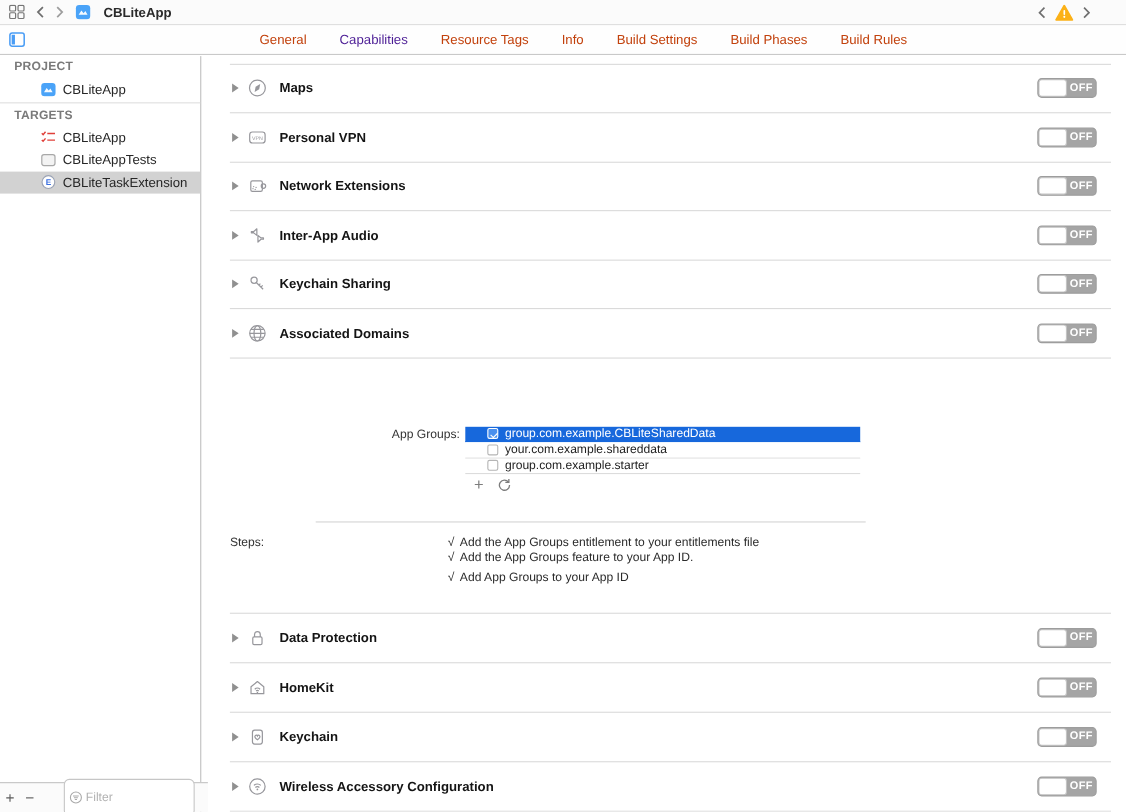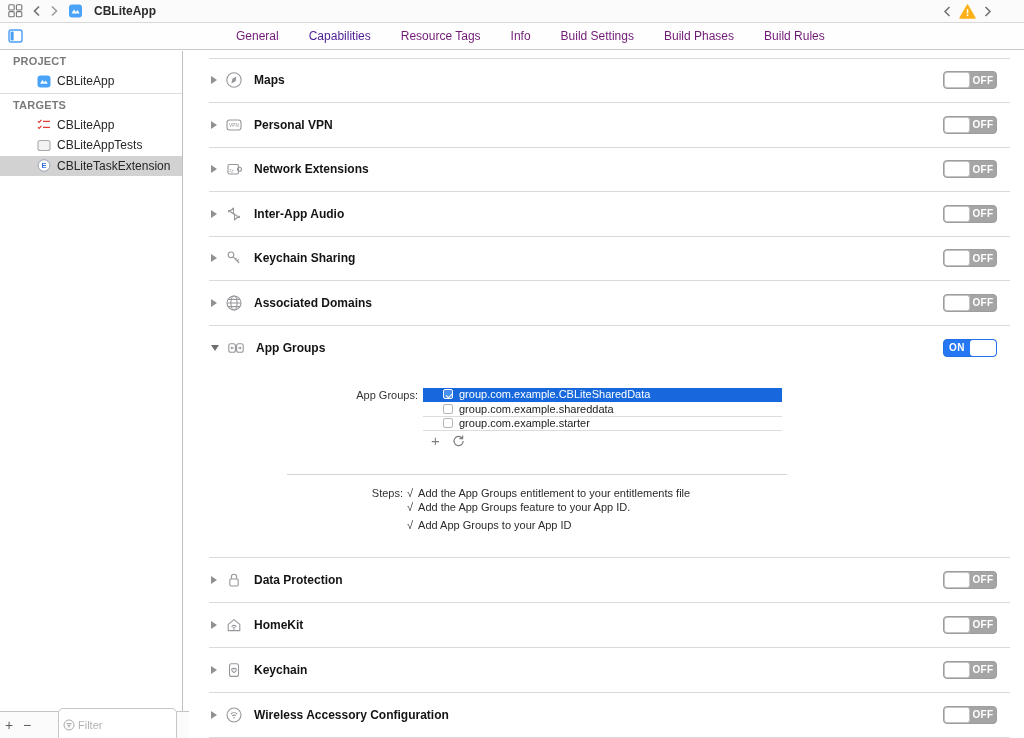--- a/index.html
+++ b/index.html
@@ -12,21 +12,21 @@
   .tb-left { position:absolute; left:8px; top:0; height:22px; display:flex; align-items:center; gap:9px; }
   .tb-title { font-size:12px; font-weight:bold; color:#2b2b2b; margin-left:2px; }
   .tb-right { position:absolute; right:32px; top:0; height:22px; display:flex; align-items:center; gap:8px; }
   .chev { display:flex; align-items:center; }
 
   
   .tabrow { position:absolute; top:23px; left:0; right:0; height:27px;
     background:#fefefe; border-bottom:1px solid #c9c9c9; }
   .editor-toggle { position:absolute; left:8px; top:6px; }
   .tabs { position:absolute; left:236px; top:0; height:26px; display:flex; gap:30px; align-items:center; }
-  .tab { font-size:12px; color:#701a75; white-space:nowrap; cursor:default; }
+  .tab { font-size:12px; color:#c2410c; white-space:nowrap; cursor:default; }
   .tab.active { color:#4c1d95; }
 
   
   .sidebar { position:absolute; top:51px; left:0; width:183px; bottom:0;
     background:#fff; border-right:1px solid #bfbfbf; }
   .side-header { height:20px; display:flex; align-items:center; padding-left:13px;
     font-size:11px; font-weight:bold; color:#7a7a7a; letter-spacing:.2px; }
   .side-item { height:20.5px; display:flex; align-items:center; padding-left:37px;
     font-size:12px; color:#262626; gap:6px; white-space:nowrap; }
   .side-item.selected { background:#d2d2d2; }
@@ -71,21 +71,21 @@
     padding-left:20px; gap:6px; font-size:11px; color:#222; background:#fff; }
   .ag-item.selected { background:#1768dc; color:#fff; border-bottom:1px solid #1768dc; }
   .cbox { width:10px; height:10px; border:1px solid #b5b5b5; border-radius:2px; background:#fff; position:relative; }
   .cbox.checked { background:#4a90ee; border:1px solid #fff; }
   .cbox.checked::after { content:""; position:absolute; left:2px; top:2.5px; width:5px; height:2.5px;
     border-left:1.4px solid #fff; border-bottom:1.4px solid #fff; transform:rotate(-45deg); }
   .ag-buttons { position:absolute; top:108px; left:222px; display:flex; gap:12px; align-items:center; }
   .ag-plus { font-size:15px; color:#7d7d7d; line-height:14px; }
   .steps-sep { position:absolute; top:148px; left:78px; width:500px; border-top:1px solid #d4d4d4; }
   .steps { position:absolute; top:160px; left:0; display:flex; }
-  .steps-label { width:194px; text-align:right; font-size:11px; color:#333; line-height:14px; }
+  .steps-label { width:194px; text-align:left; font-size:11px; color:#333; line-height:14px; }
   .steps-lines { margin-left:4px; }
   .step-line { font-size:11px; color:#2b2b2b; line-height:14px; display:flex; gap:5px; }
   .step-line.gap { margin-top:4px; }
   .step-check { color:#2b2b2b; }
 
   svg { display:block; }
   .icon-stroke { stroke:#97979c; fill:none; stroke-width:1.1; }
 </style>
 </head>
 <body>
@@ -327,49 +327,31 @@
           </svg>
       </span>
       <span class="cap-label">Associated Domains</span>
       <span class="toggle off">
         <span class="knob"></span>
         <span class="tlabel">OFF</span>
       </span>
     </div>
 
     <div class="cap-expanded">
-      <div class="cap-row noline">
-        <span class="disc down"></span>
-        <span class="cap-icon">
-          <svg width="18" height="18" viewBox="0 0 18 18">
-              <g class="icon-stroke">
-            <rect x="1.8" y="4.8" width="6.6" height="8.4" rx="2"></rect>
-            <rect x="9.6" y="4.8" width="6.6" height="8.4" rx="2"></rect>
-            <path d="M6.8 9 H4 M4 9 l1.2 -1.2 M4 9 l1.2 1.2"></path>
-            <path d="M11.2 9 H14 M14 9 l-1.2 -1.2 M14 9 l-1.2 1.2"></path>
-          </g>
-            </svg>
-        </span>
-        <span class="cap-label">App Groups</span>
-        <span class="toggle on">
-          <span class="tlabel">ON</span>
-          <span class="knob"></span>
-        </span>
-      </div>
 
       <div class="ag-label">App Groups:</div>
 
       <div class="ag-list">
         <div class="ag-item selected">
           <span class="cbox checked"></span>
           <span>group.com.example.CBLiteSharedData</span>
         </div>
         <div class="ag-item">
           <span class="cbox"></span>
-          <span>group.com.example.shareddata</span>
+          <span>your.com.example.shareddata</span>
         </div>
         <div class="ag-item">
           <span class="cbox"></span>
           <span>group.com.example.starter</span>
         </div>
       </div>
 
       <div class="ag-buttons">
         <span class="ag-plus">+</span>
         <span>

